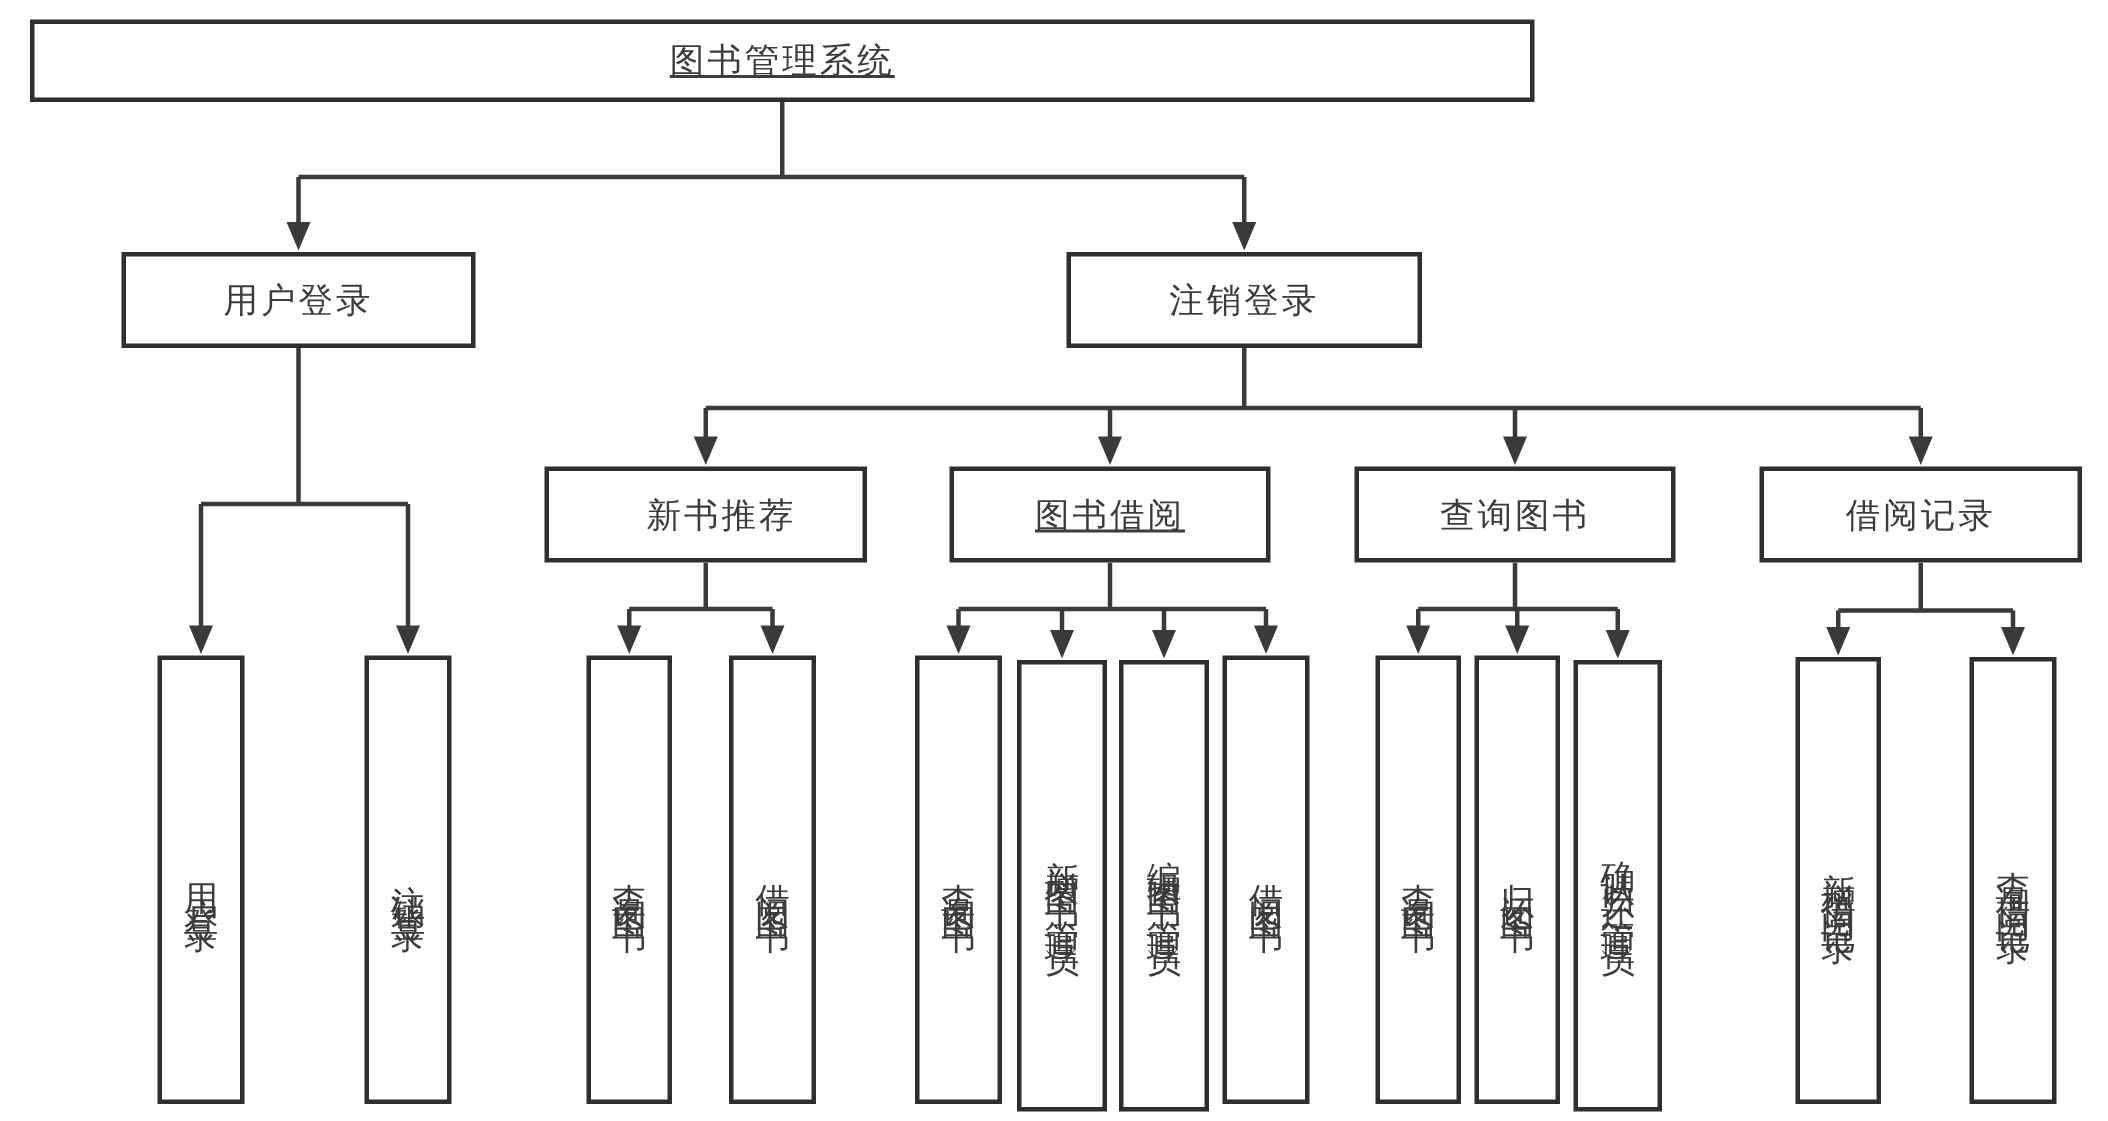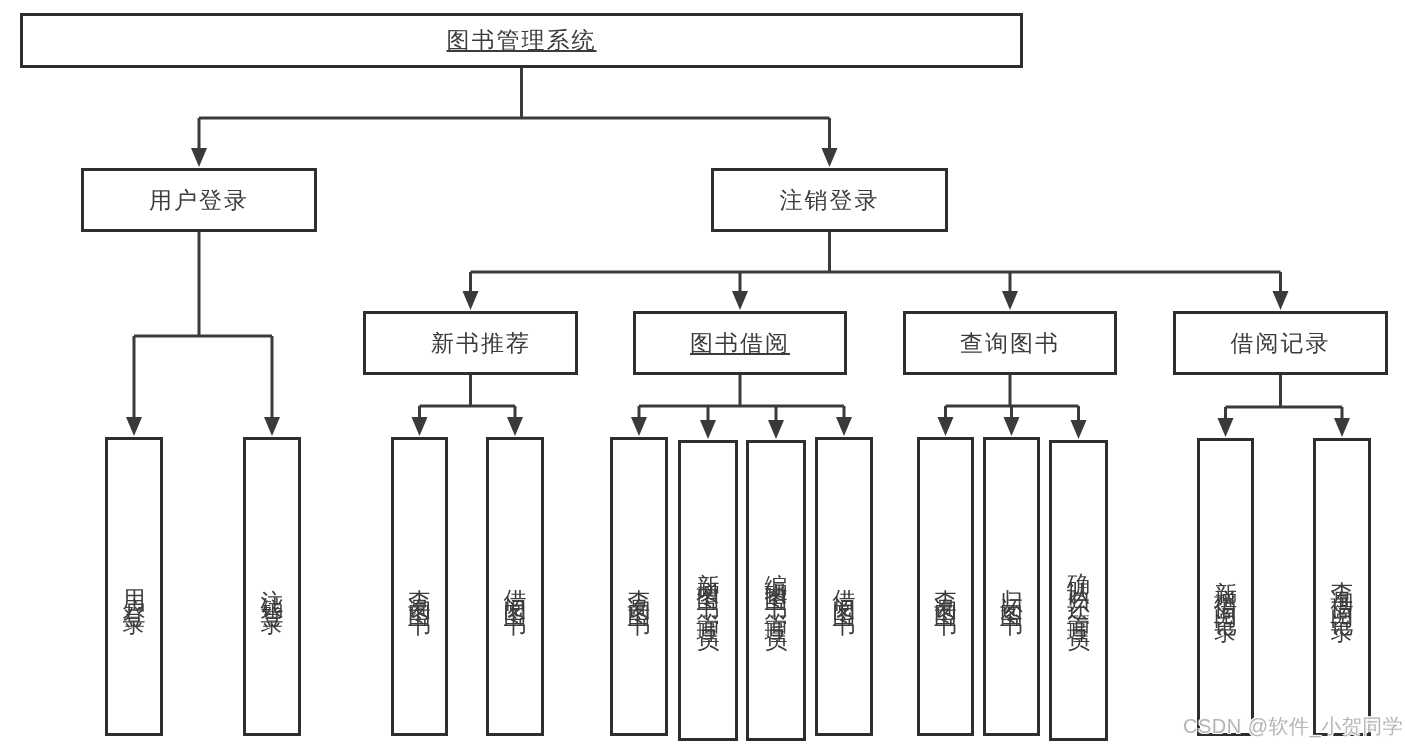--- a/index.html
+++ b/index.html
@@ -121,14 +121,13 @@
       <div class="node v" style="left: 1049px; top: 440px; width: 59px; height: 301px;">
         <span class="lbl">确认归还（管理员）</span>
       </div>
       <div class="node v" style="left: 1197px; top: 438px; width: 57px; height: 298px;">
         <span class="lbl">新增借阅记录</span>
       </div>
       <div class="node v" style="left: 1313px; top: 438px; width: 58px; height: 298px;">
         <span class="lbl">查询借阅记录</span>
       </div>
     </div>
-  <div id="watermark">CSDN @软件_小贺同学</div>
 </div>
 
 </body></html>

